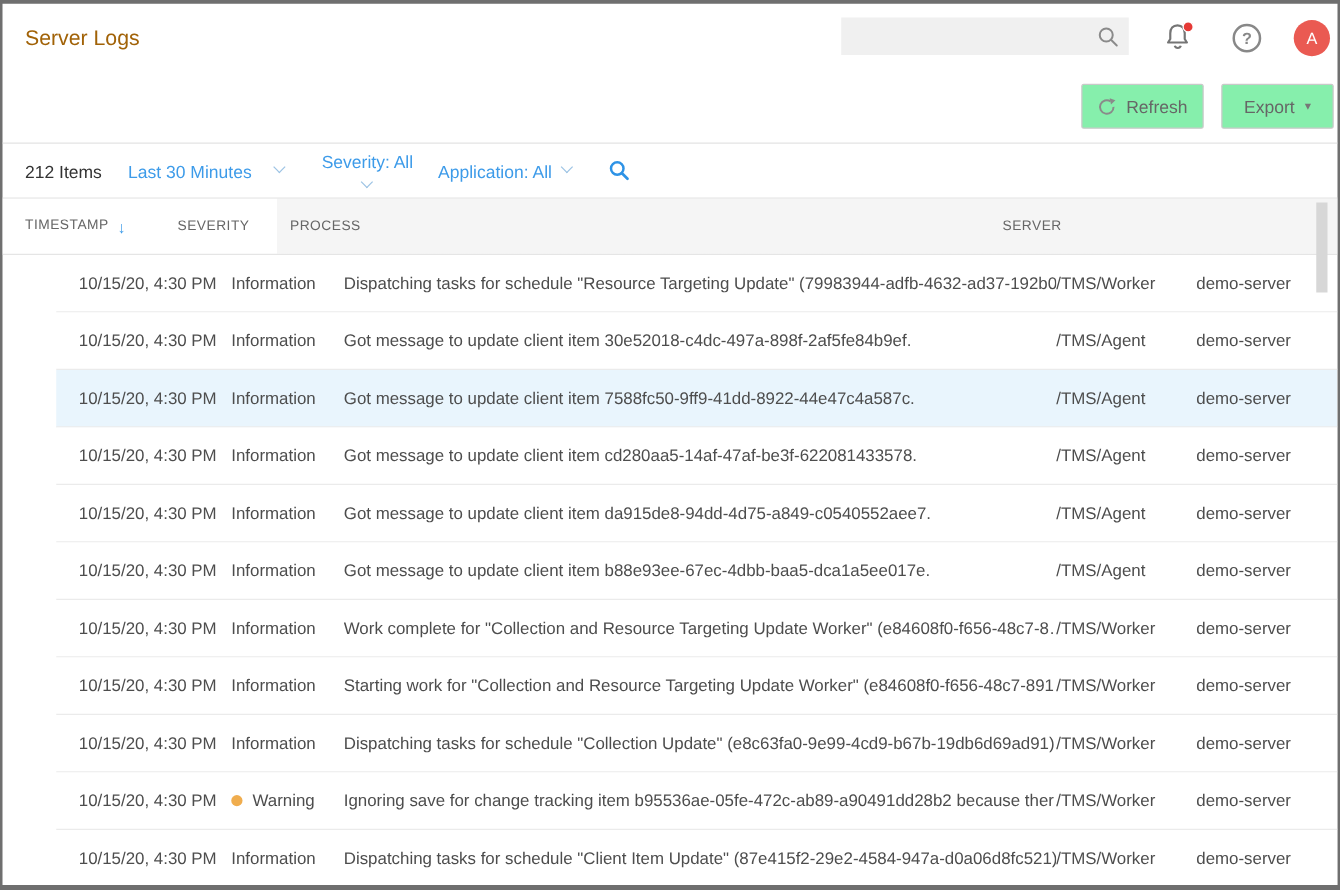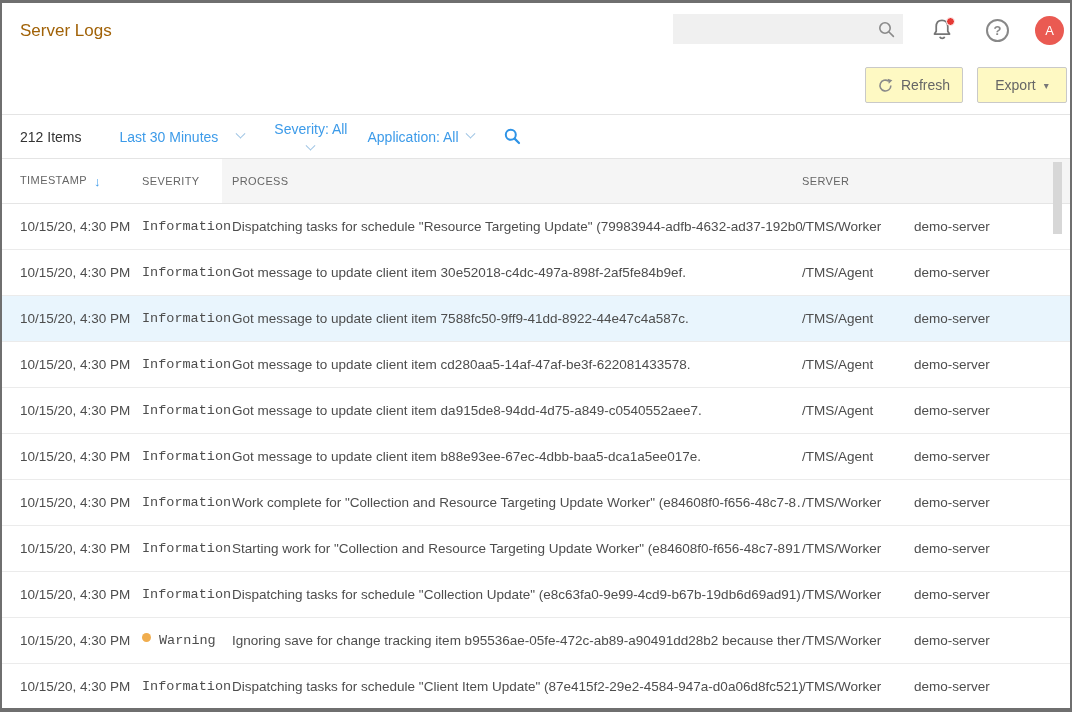--- a/index.html
+++ b/index.html
@@ -30,69 +30,69 @@
     position:absolute; left:984px; top:16px; width:23px; height:23px;
     border:2px solid #888; border-radius:50%; color:#888;
     font-size:13px; font-weight:bold; display:flex; align-items:center; justify-content:center;
   }
   .avatar {
     position:absolute; left:1033px; top:13px; width:29px; height:29px; border-radius:50%;
     background:var(--avatar-bg); color:#fff; font-size:13px;
     display:flex; align-items:center; justify-content:center;
   }
   .btn {
-    position:absolute; top:64px; height:36px; background:#fef9c3;
+    position:absolute; top:64px; height:36px; background:#86efac;
     border:1px solid #c9c9c9; border-radius:2px; color:#666; font-size:14px;
     display:flex; align-items:center; justify-content:center; gap:8px; cursor:pointer;
     font-family:inherit;
   }
   .btn-refresh { left:863px; width:98px; }
   .btn-export  { left:975px; width:90px; }
   .caret { font-size:10px; color:#777; }
 
   
   .filterbar {
     position:absolute; top:111px; left:0; right:0; height:45px;
     border-top:1px solid #e4e4e4; border-bottom:1px solid #e4e4e4;
     display:flex; align-items:center;
   }
   .items-count { margin-left:18px; font-size:14px; color:#333; }
   .filter {
     display:flex; align-items:center; gap:8px; font-size:14px;
     color:var(--accent); cursor:pointer;
   }
-  .f1 { margin-left:38px;gap:19px; } .f2 { margin-left:30px;flex-direction:column; } .f3 { margin-left:20px; }
+  .f1 { margin-left:21px;gap:19px; } .f2 { margin-left:30px;flex-direction:column; } .f3 { margin-left:20px; }
   .chev {
     width:7px; height:7px; border-right:1.6px solid #9cc3e4; border-bottom:1.6px solid #9cc3e4;
     transform:rotate(45deg) translate(-2px,-2px);
   }
   .filter-search { margin-left:30px; display:flex; cursor:pointer; }
 
   
   .thead {
     position:absolute; top:156px; left:0; right:0; height:45px;
     background:linear-gradient(to right, #fff 220px, #f5f5f5 220px);
     border-bottom:1px solid #e5e5e5;
     display:grid; grid-template-columns:140px 90px 570px 112px 1fr;
     align-items:center; font-size:11px; color:#666; letter-spacing:.4px;
   }
   .th { display:flex; gap:7px; cursor:pointer; }
   .th.c1 { padding-left:18px; }
   .sort-desc { color:var(--accent); font-size:13px; letter-spacing:0; }
   .sort-asc  { color:#9b9b9b; font-size:13px; letter-spacing:0; }
 
-  .tbody { position:absolute; top:201px; left:0; right:0; bottom:0; overflow:hidden; }
+  .tbody { position:absolute; top:201px; left:0; right:0; bottom:0; overflow:hidden;padding-left:43px; }
   .row {
     height:46px; display:grid; grid-template-columns:140px 90px 570px 112px 1fr;
     align-items:center; border-bottom:1px solid #ebebeb;
     font-size:13.5px; color:#4d4d4d; cursor:pointer; background:#fff;
   }
   .row.highlighted { background:var(--highlight); }
   .cell-ts { padding-left:18px; white-space:nowrap; }
-  .cell-sev { display:flex; align-items:flex-start; white-space:nowrap;font-family:Liberation Mono, monospace; }
+  .cell-sev { display:flex; align-items:center; white-space:nowrap; }
   .warn-dot {
     display:none; width:9px; height:9px; border-radius:50%;
     background:var(--warning); margin-right:8px; flex:none;
   }
   .cell-msg { white-space:nowrap; overflow:hidden; padding-right:14px; }
   .cell-proc, .cell-srv { white-space:nowrap; }
 
   .scrollbar { position:absolute; top:156px; right:8px; bottom:0; width:9px; }
   .scroll-thumb { position:absolute; top:3px; left:0; width:9px; height:72px; background:#d7d7d7; }
 </style>

